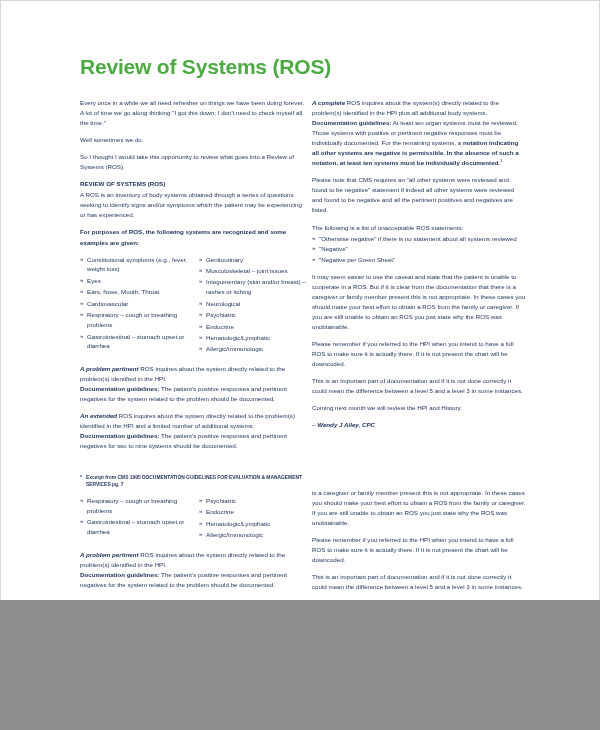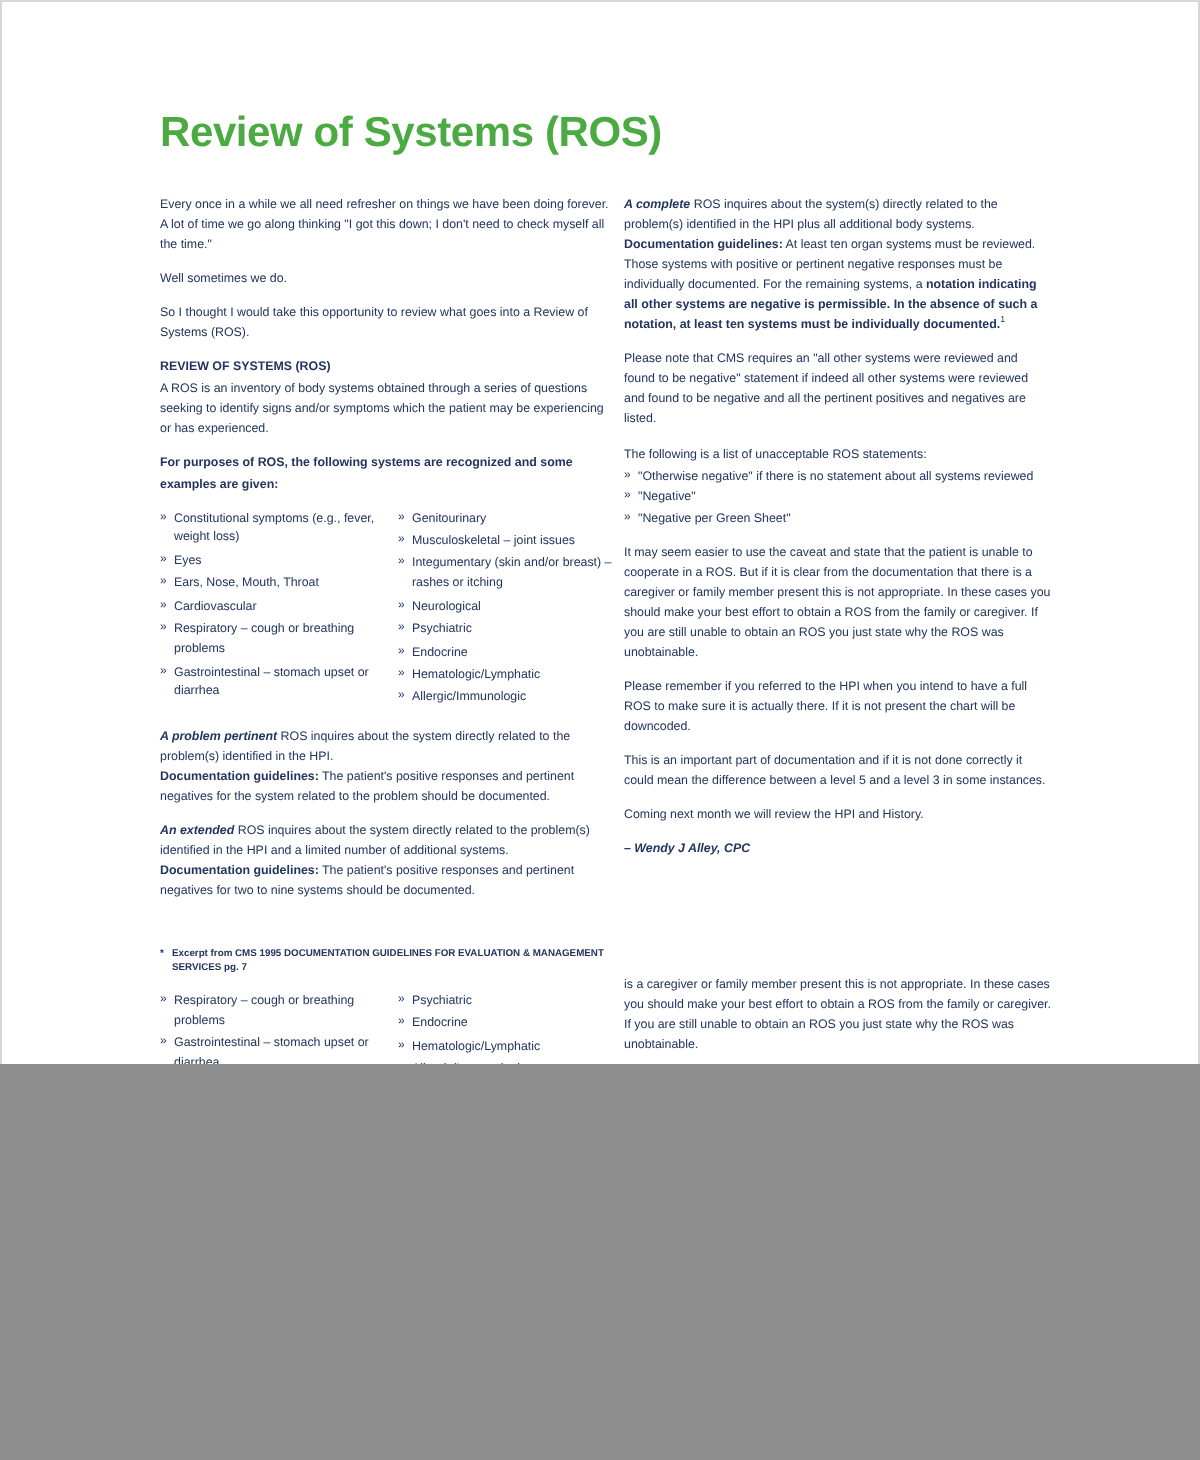--- a/index.html
+++ b/index.html
@@ -6,21 +6,21 @@
     margin: 0;
     padding: 0;
     background: #8e8e8e;
   }
   body {
     font-family: "Liberation Sans", sans-serif;
   }
   .page {
     position: relative;
     width: 600px;
-    height: 532px;
+    height: 600px;
     background: #ffffff;
     overflow: hidden;
     box-sizing: border-box;
   }
   .page-border {
     position: absolute;
     left: 0; top: 0;
     width: 600px; height: 730px;
     border: 1px solid #d7d7d7;
     box-sizing: border-box;

